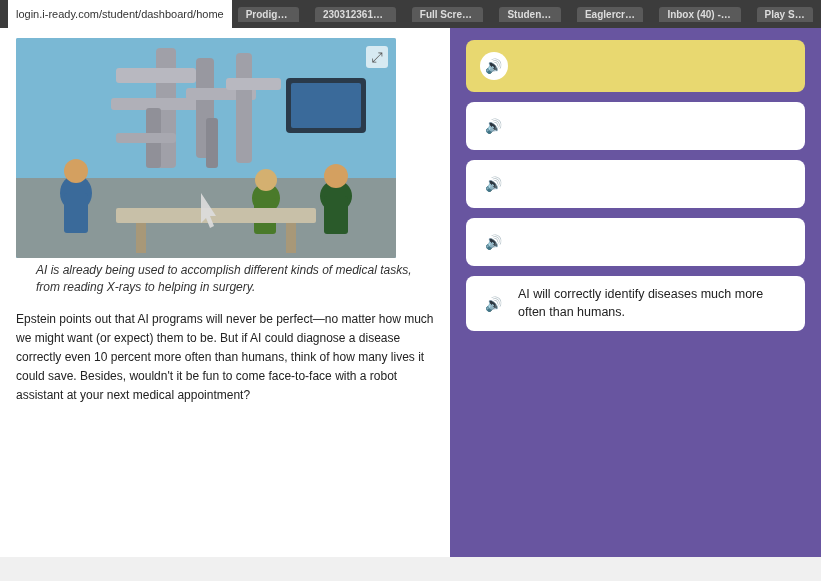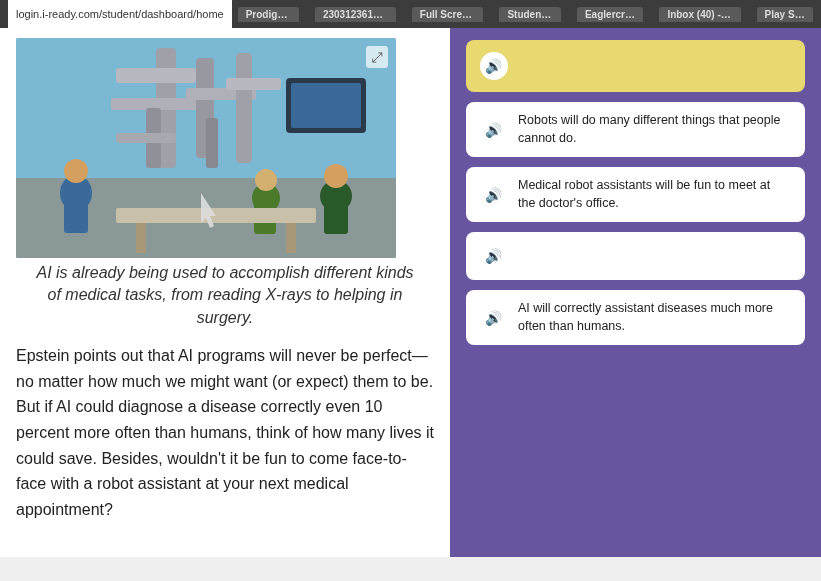--- a/index.html
+++ b/index.html
@@ -90,30 +90,30 @@
       height: 22px;
       cursor: pointer;
       display: flex;
       align-items: center;
       justify-content: center;
       font-size: 14px;
       color: #555;
     }
 
     .image-caption {
-      font-size: 16px;
+      font-size: 12px;
       color: #333;
-      text-align: center;
+      text-align: left;
       line-height: 1.4;
       padding: 4px 20px;
       font-style: italic;
     }
 
     .passage-text {
-      font-size: 16px;
+      font-size: 12px;
       color: #222;
       line-height: 1.6;
       margin-top: 10px;
     }
 
     
     .right-panel {
       flex: 1;
       background: #6855a0;
       padding: 12px 16px;
@@ -238,31 +238,29 @@
   </div>
 
   <div class="right-panel">
 
     <div class="question-box">
       <div class="speaker-btn">🔊</div>
     </div>
 
     <div class="answer-option">
       <div class="speaker-btn">🔊</div>
-      <div class="answer-text">Robots will do many different things that people cannot do.</div>
-    </div>
-
-    <div class="answer-option">
-      <div class="speaker-btn">🔊</div>
-      <div class="answer-text">Medical robot assistants will be fun to meet at the doctor's office.</div>
-    </div>
-
-    <div class="answer-option">
-      <div class="speaker-btn">🔊</div>
-    </div>
-
-    <div class="answer-option">
-      <div class="speaker-btn">🔊</div>
-      <div class="answer-text">AI will correctly assistant diseases much more often than humans.</div>
+    </div>
+
+    <div class="answer-option">
+      <div class="speaker-btn">🔊</div>
+    </div>
+
+    <div class="answer-option">
+      <div class="speaker-btn">🔊</div>
+    </div>
+
+    <div class="answer-option">
+      <div class="speaker-btn">🔊</div>
+      <div class="answer-text">AI will correctly identify diseases much more often than humans.</div>
     </div>
 
   </div>
 </div>
 
 </body></html>

